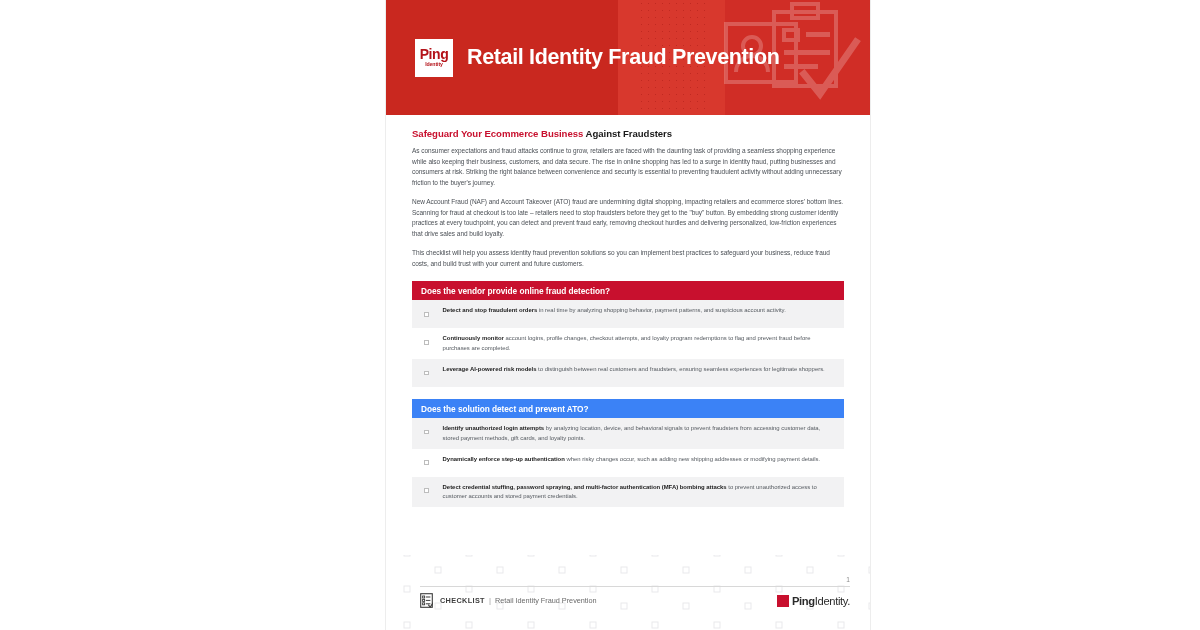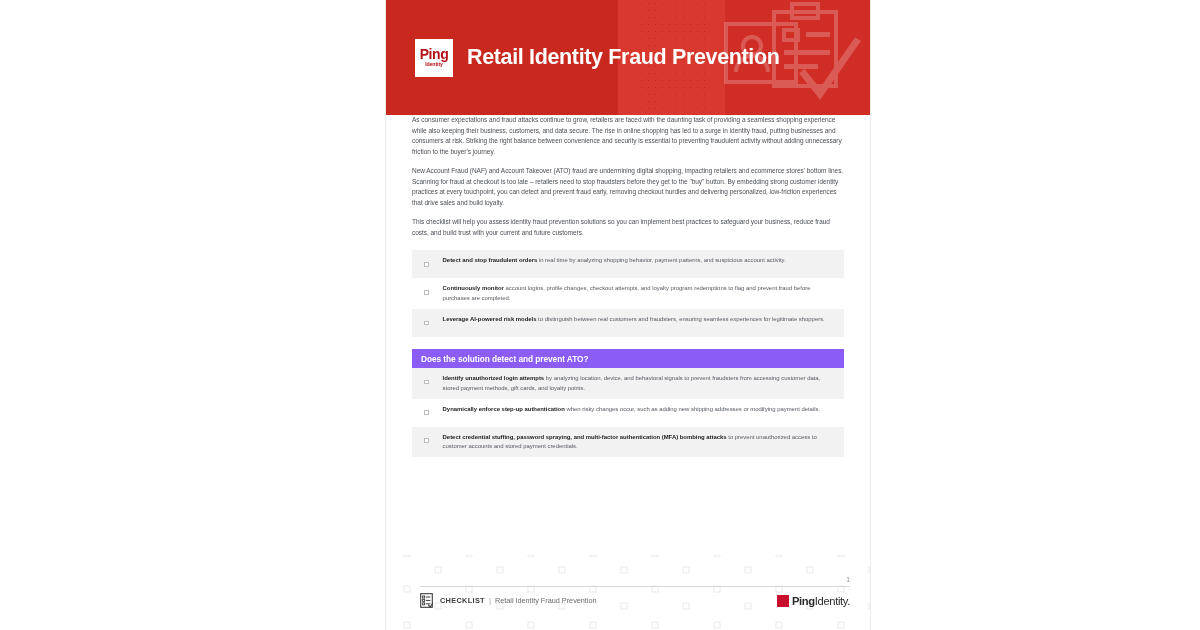--- a/index.html
+++ b/index.html
@@ -279,44 +279,48 @@
           <div class="pl-bot">Identity</div>
         </div>
         <div class="hdr-titles">
           <div class="hdr-title">Retail Identity Fraud Prevention</div>
         </div>
       </div>
     </div>
 
     <div class="body-wrap">
 
+      <h2 class="sec-title">
+        <span class="red">Safeguard Your Ecommerce Business</span><span> Against Fraudsters</span>
+      </h2>
 
       <p class="intro">As consumer expectations and fraud attacks continue to grow, retailers are faced with the daunting task of providing a seamless shopping experience while also keeping their business, customers, and data secure. The rise in online shopping has led to a surge in identity fraud, putting businesses and consumers at risk. Striking the right balance between convenience and security is essential to preventing fraudulent activity without adding unnecessary friction to the buyer's journey.</p>
       <p class="intro">New Account Fraud (NAF) and Account Takeover (ATO) fraud are undermining digital shopping, impacting retailers and ecommerce stores' bottom lines. Scanning for fraud at checkout is too late – retailers need to stop fraudsters before they get to the "buy" button. By embedding strong customer identity practices at every touchpoint, you can detect and prevent fraud early, removing checkout hurdles and delivering personalized, low-friction experiences that drive sales and build loyalty.</p>
       <p class="intro">This checklist will help you assess identity fraud prevention solutions so you can implement best practices to safeguard your business, reduce fraud costs, and build trust with your current and future customers.</p>
 
       <div id="sections-host">
           <div class="sec">
+            <div class="sec-bar" style="background: rgb(200, 16, 46);">Does the vendor provide online fraud detection?</div>
             <div class="sec-rows">
               <div class="row shade">
                 <div class="cbox"></div>
                 <div class="row-txt"><b>Detect and stop fraudulent orders</b><span> in real time by analyzing shopping behavior, payment patterns, and suspicious account activity.</span></div>
               </div>
               <div class="row plain">
                 <div class="cbox"></div>
                 <div class="row-txt"><b>Continuously monitor</b><span> account logins, profile changes, checkout attempts, and loyalty program redemptions to flag and prevent fraud before purchases are completed.</span></div>
               </div>
               <div class="row shade">
                 <div class="cbox"></div>
                 <div class="row-txt"><b>Leverage AI-powered risk models</b><span> to distinguish between real customers and fraudsters, ensuring seamless experiences for legitimate shoppers.</span></div>
               </div>
             </div>
           </div>
           <div class="sec">
-            <div class="sec-bar" style="background: #8b5cf6;">Does the solution detect and prevent ATO?</div>
+            <div class="sec-bar" style="background: #3b82f6;">Does the solution detect and prevent ATO?</div>
             <div class="sec-rows">
               <div class="row shade">
                 <div class="cbox"></div>
                 <div class="row-txt"><b>Identify unauthorized login attempts</b><span> by analyzing location, device, and behavioral signals to prevent fraudsters from accessing customer data, stored payment methods, gift cards, and loyalty points.</span></div>
               </div>
               <div class="row plain">
                 <div class="cbox"></div>
                 <div class="row-txt"><b>Dynamically enforce step-up authentication</b><span> when risky changes occur, such as adding new shipping addresses or modifying payment details.</span></div>
               </div>
               <div class="row shade">

